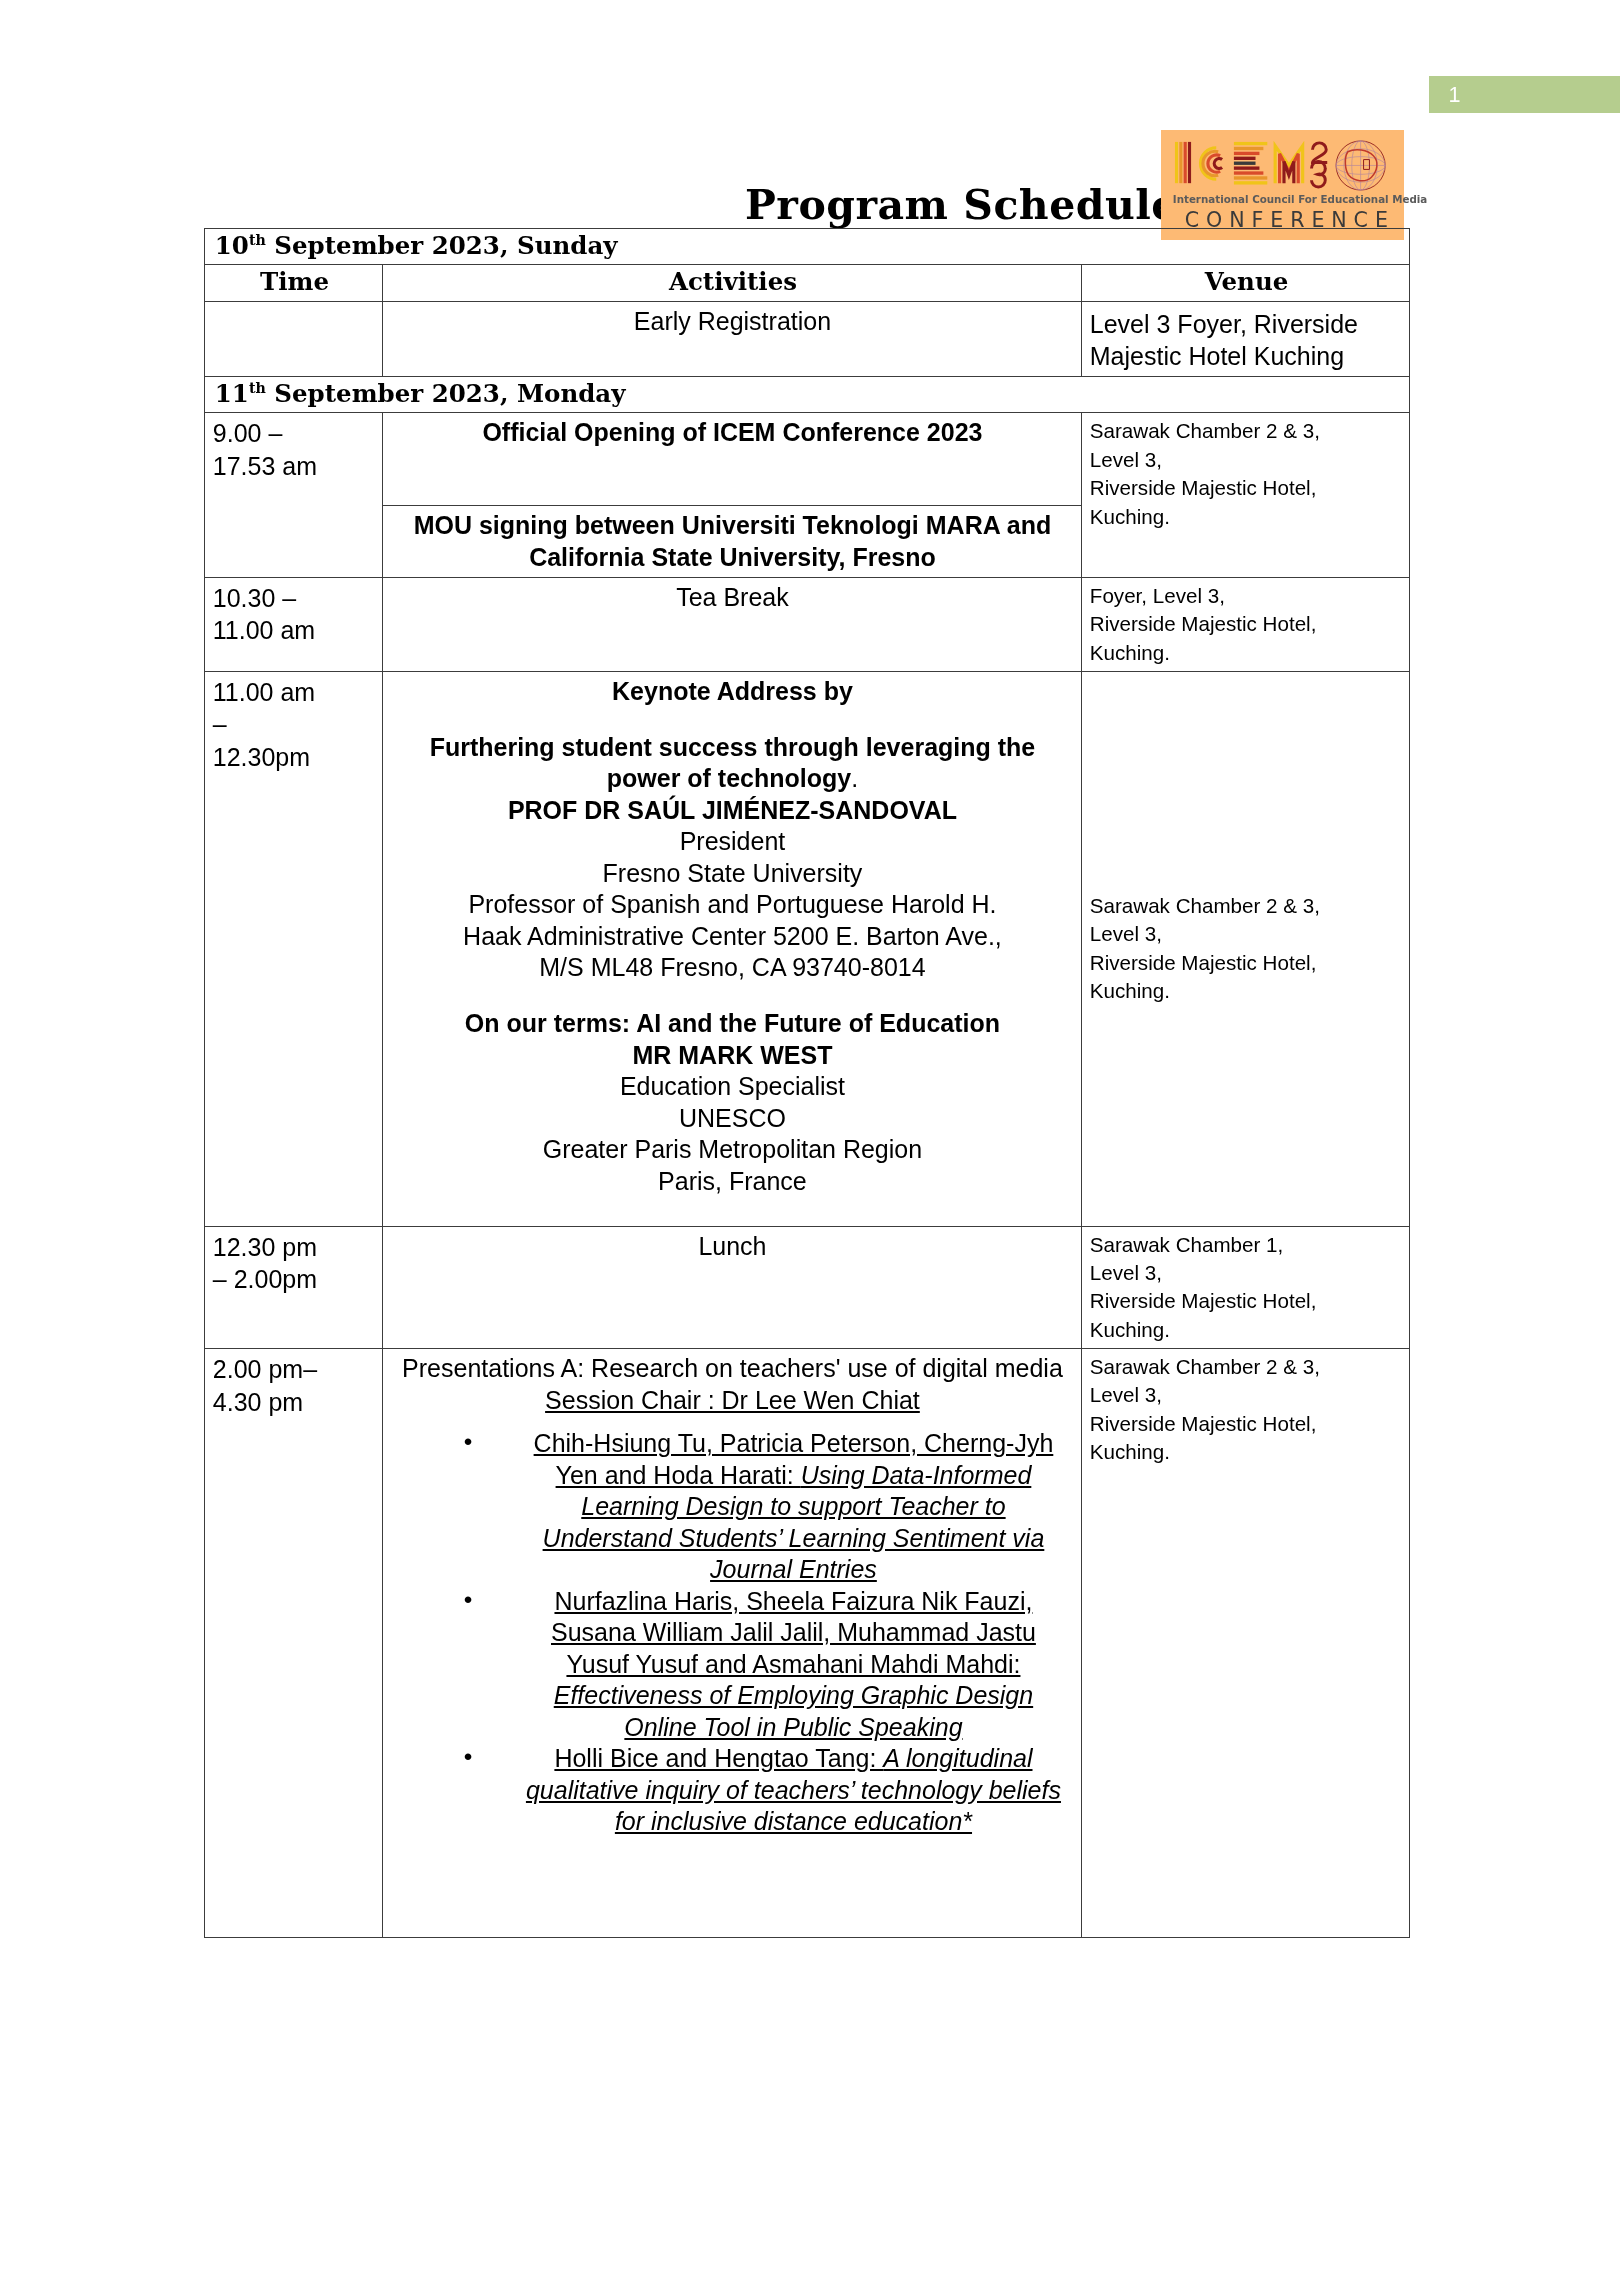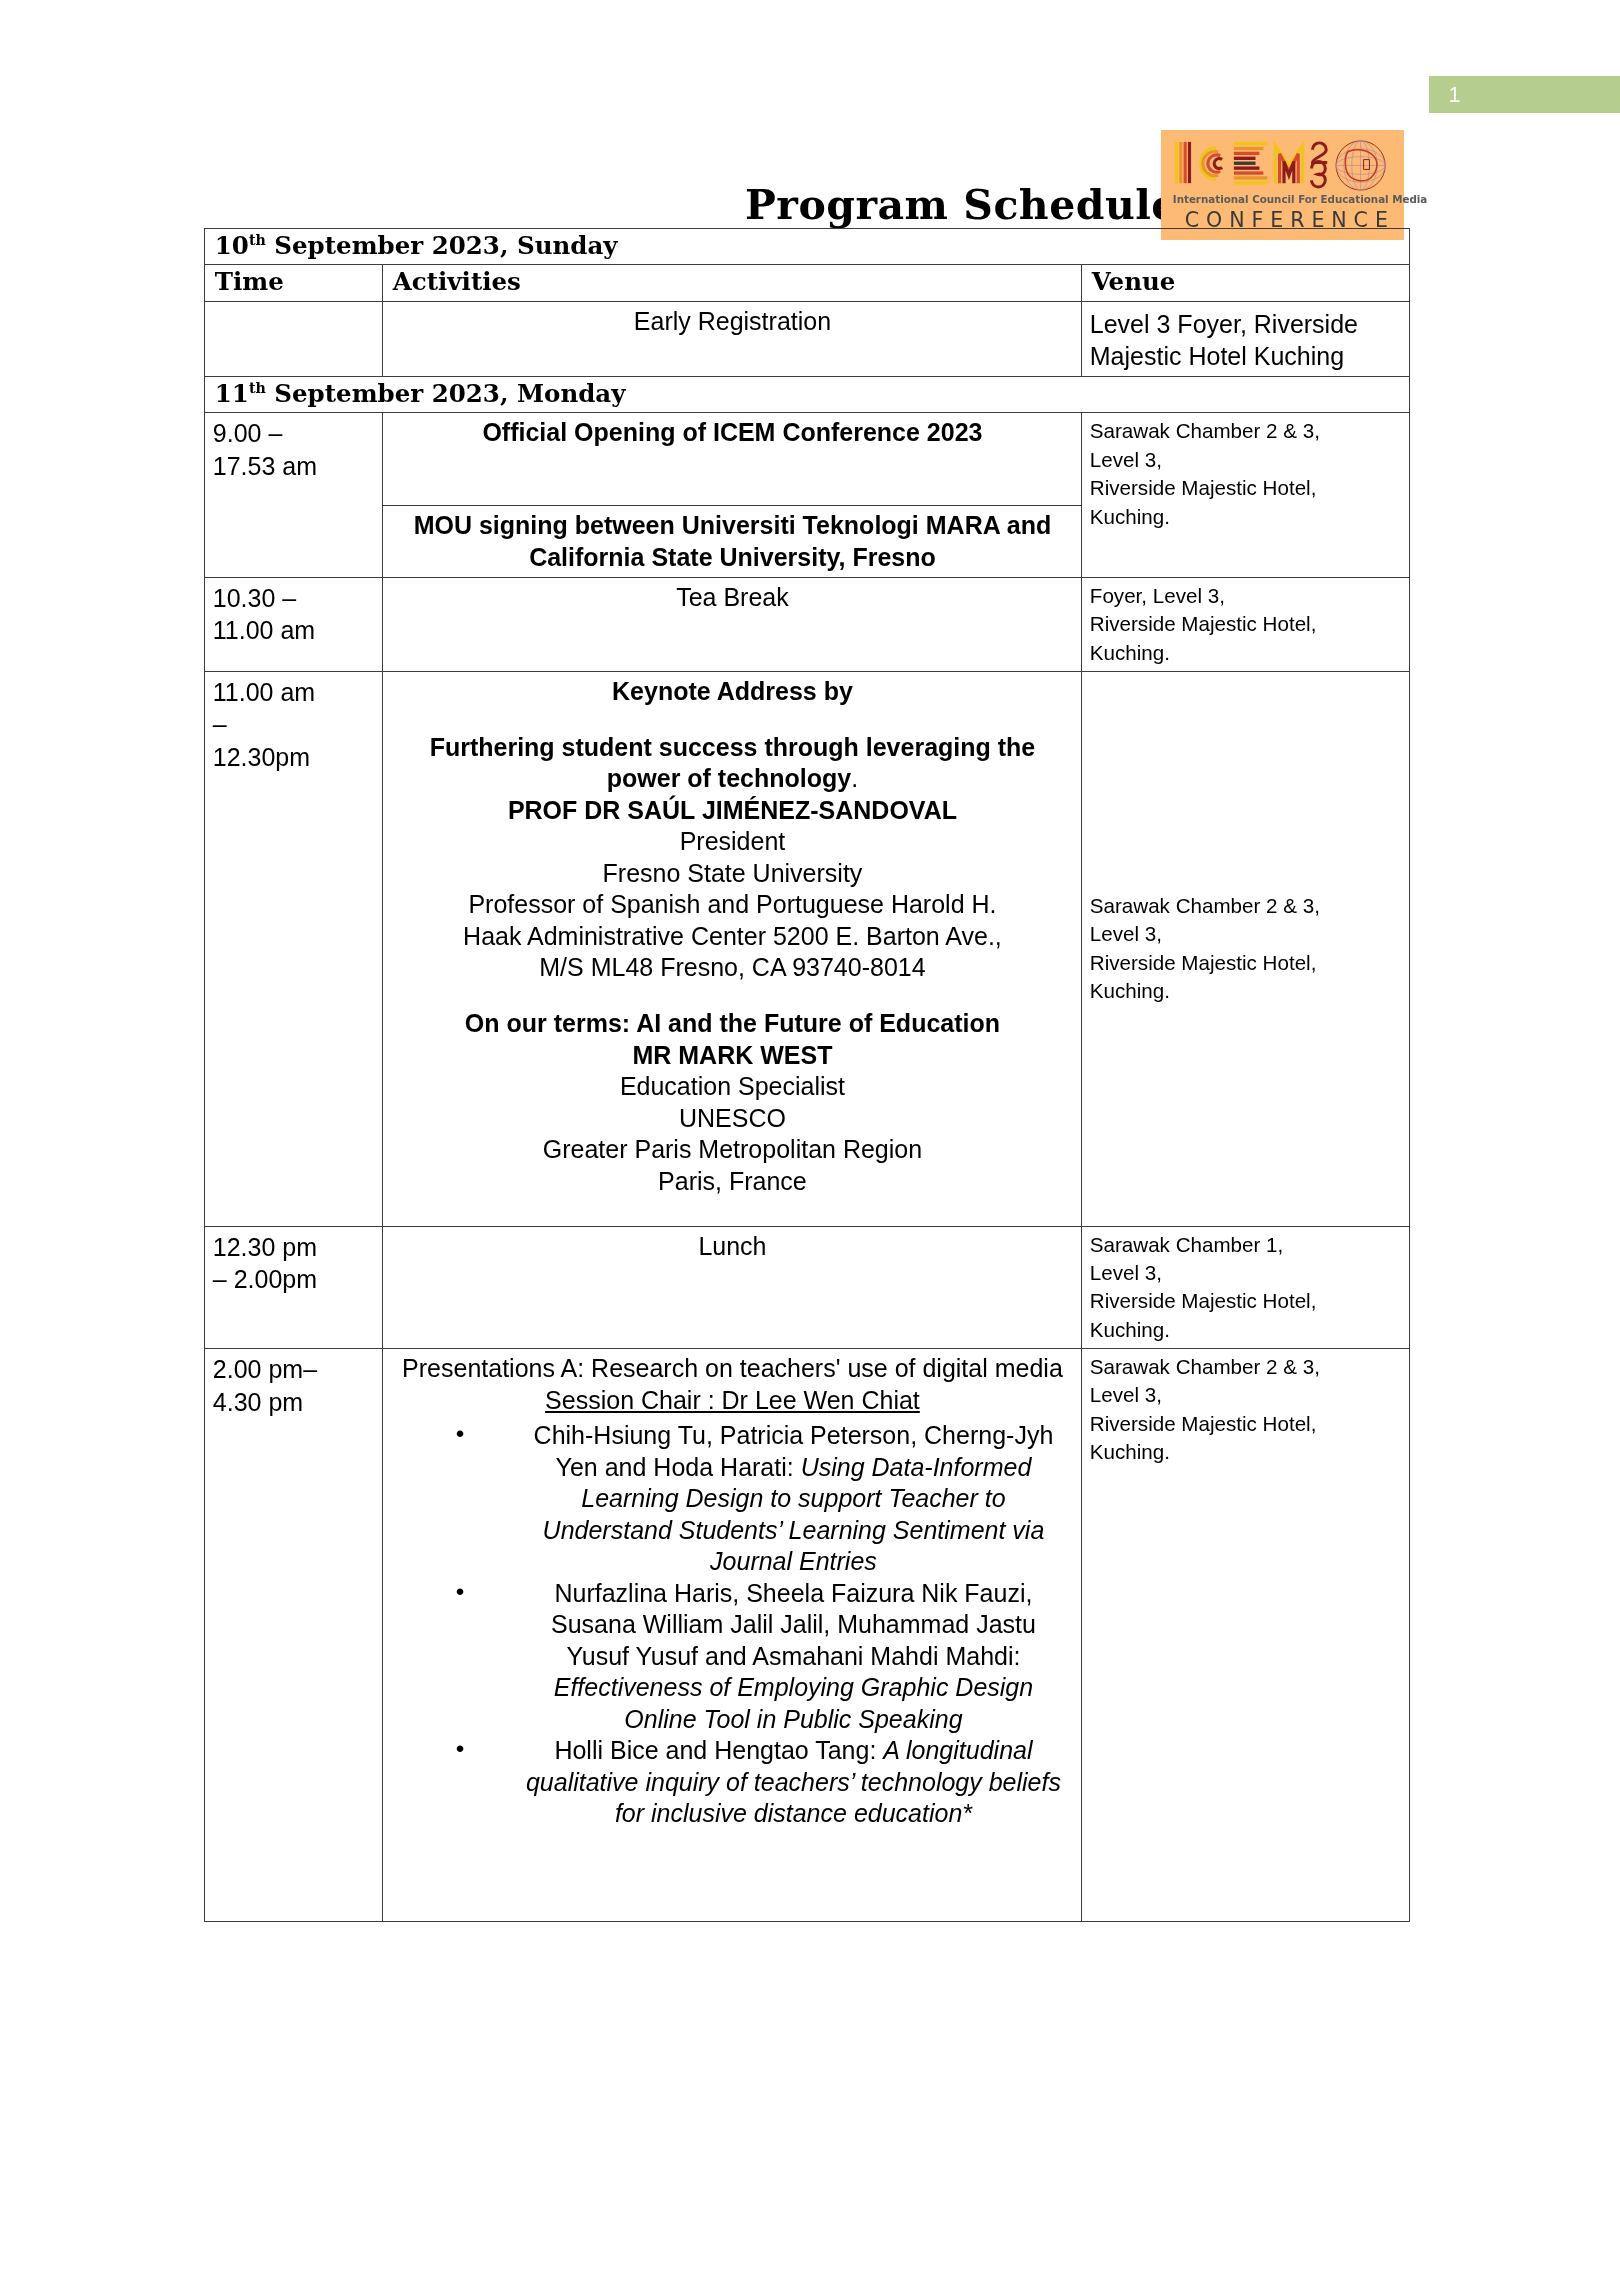--- a/index.html
+++ b/index.html
@@ -126,20 +126,21 @@
     vertical-align: super;
   }
 
   
   .head-row td {
     font-family: "DejaVu Serif", serif;
     font-weight: bold;
     font-size: 24.5px;
     padding: 2.9px 7.8px 5.9px 9.8px;
     line-height: 1.12;
+    text-align: center;
   }
 
   
   .t-time {
     font-size: 25px;
     line-height: 1.30;
     padding-top: 7.8px;
     padding-left: 9.8px;
   }
   .t-act {
@@ -160,23 +161,24 @@
     padding-top: 6.9px;
   }
 
   .blankline { display: block; height: 24.5px; }
 
   .bold { font-weight: bold; }
   .ital { font-style: italic; }
   .under { text-decoration: underline; }
 
   ul.bullets {
-    margin: 4px;
+    margin: 12px;
     padding: 0 0 0 61px;
     list-style: none;
+    text-decoration: underline;
   }
   ul.bullets li {
     position: relative;
     margin: 0 0 0 0;
     padding: 0 0 0 61px;
     font-size: 25px;
     line-height: 1.26;
   }
   ul.bullets li::before {
     content: "\2022";

